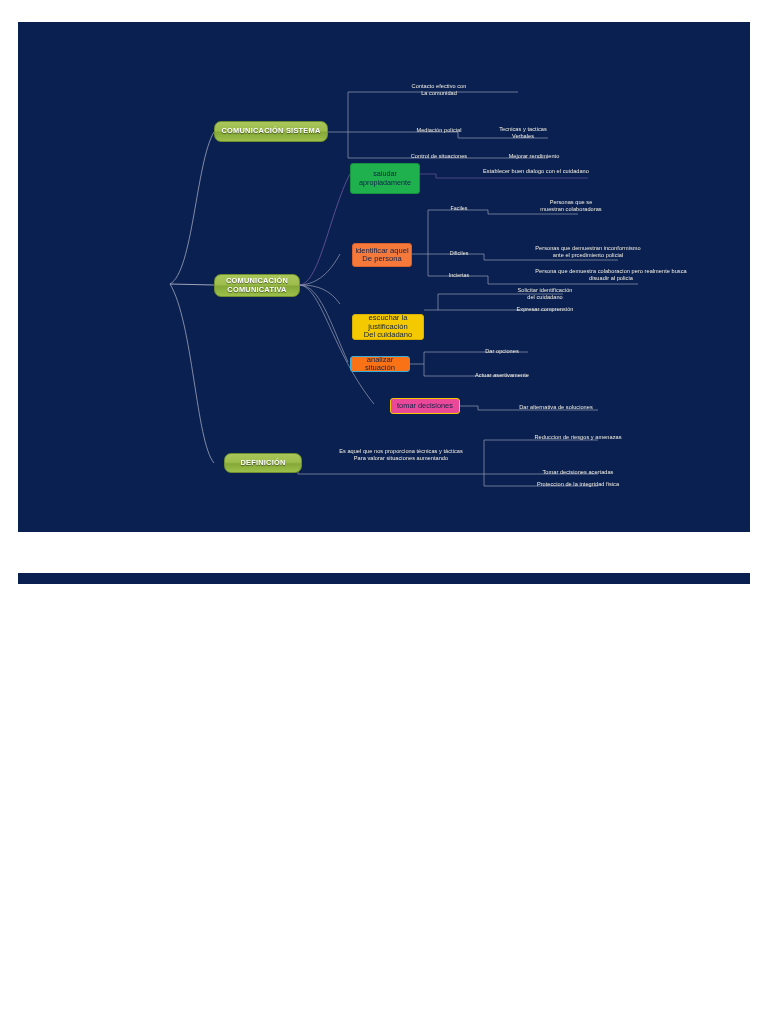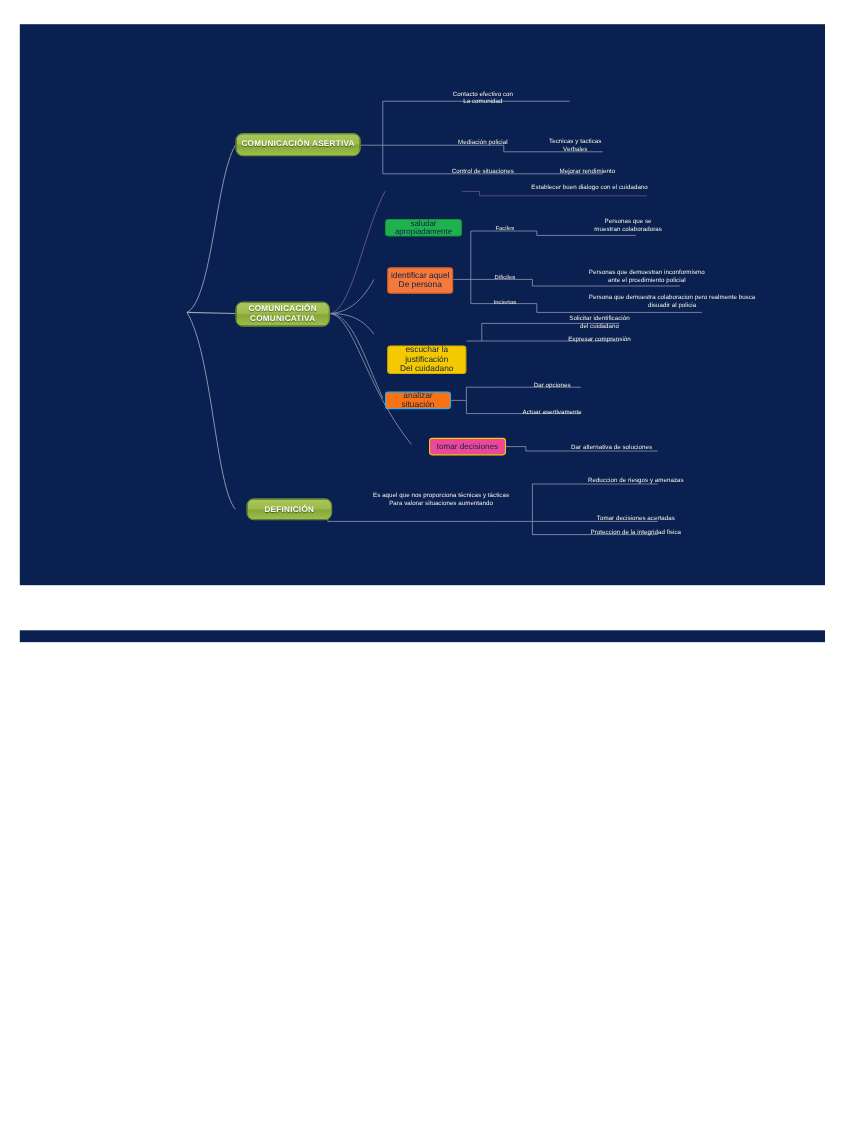--- a/index.html
+++ b/index.html
@@ -222,38 +222,38 @@
       <g fill="none" stroke="#b9bccd" stroke-width="0.7" opacity="0.8">
         <path d="M 266 441 L 280 441 L 280 452 L 430 452"></path>
         <path d="M 430 452 L 466 452"></path>
         <path d="M 466 452 L 466 418 L 580 418"></path>
         <path d="M 466 452 L 580 452"></path>
         <path d="M 466 452 L 466 464 L 580 464"></path>
       </g>
     </svg>
 
 
-    <div class="node node-olive" style="left:196px; top:99px; width:114px; height:21px;">COMUNICACIÓN ASERTIVA</div>
+    <div class="node node-olive" style="left:196px; top:99px; width:114px; height:21px;">COMUNICACIÓN SISTEMA</div>
 
     <div class="leaf" style="left:350px; top:61px; width:142px;">Contacto efectivo con
 La comunidad</div>
 
     <div class="leaf" style="left:350px; top:105px; width:142px;">Mediación policial</div>
 
     <div class="leaf" style="left:440px; top:104px; width:130px;">Tecnicas y tacticas
 Verbales</div>
 
     <div class="leaf" style="left:350px; top:131px; width:142px;">Control de situaciones</div>
 
     <div class="leaf" style="left:446px; top:131px; width:140px;">Mejorar rendimiento</div>
 
     <div class="node node-olive" style="left:196px; top:252px; width:86px; height:23px;">COMUNICACIÓN
 COMUNICATIVA</div>
 
-    <div class="node node-green" style="left:332px; top:141px; width:70px; height:16px;margin-top:36px;">saludar
+    <div class="node node-green" style="left:332px; top:141px; width:70px; height:31px;">saludar
 apropiadamente</div>
 
     <div class="leaf" style="left:418px; top:146px; width:200px;">Establecer buen dialogo con el cuidadano</div>
 
     <div class="node node-orange" style="left:334px; top:221px; width:60px; height:24px;">identificar aquel
 De persona</div>
 
     <div class="leaf leaf-sm" style="left:414px; top:183px; width:54px;">Faciles</div>
     <div class="leaf" style="left:470px; top:177px; width:166px;">Personas que se
 muestran colaboradoras</div>

